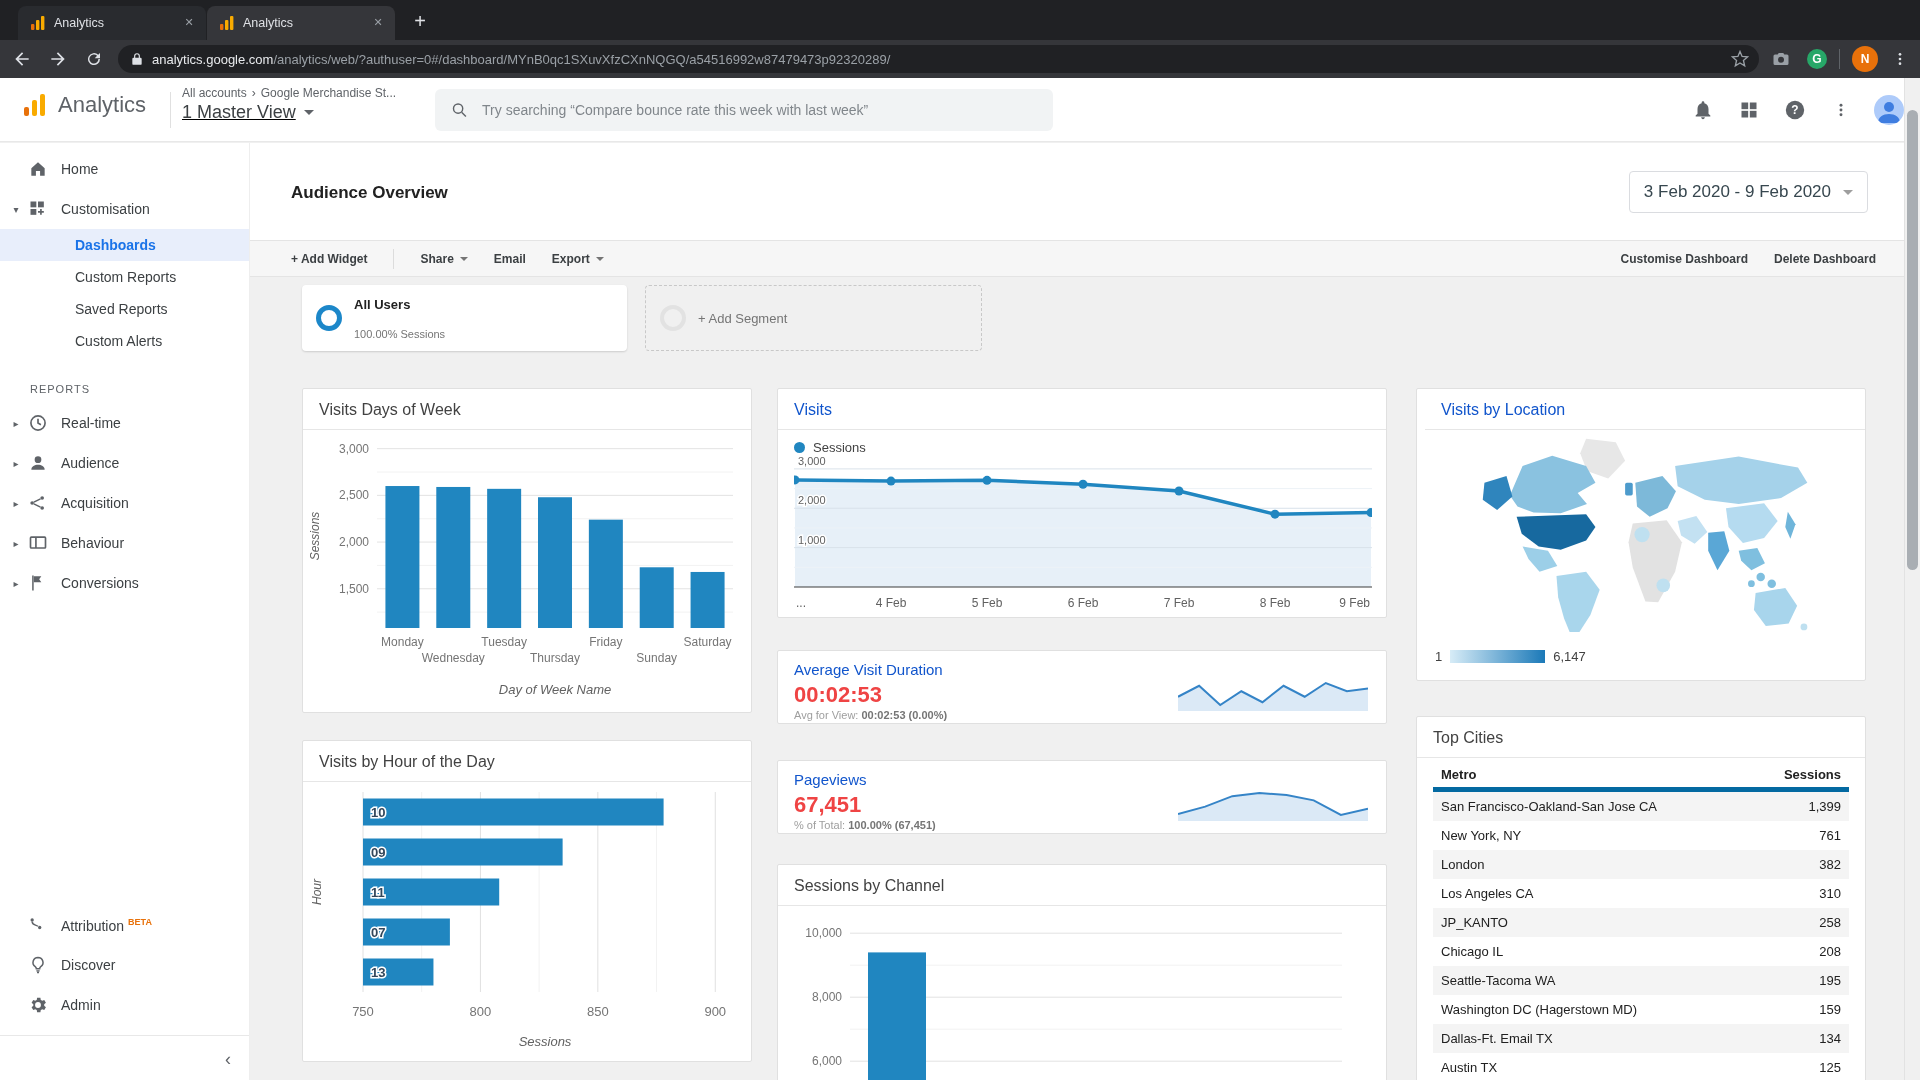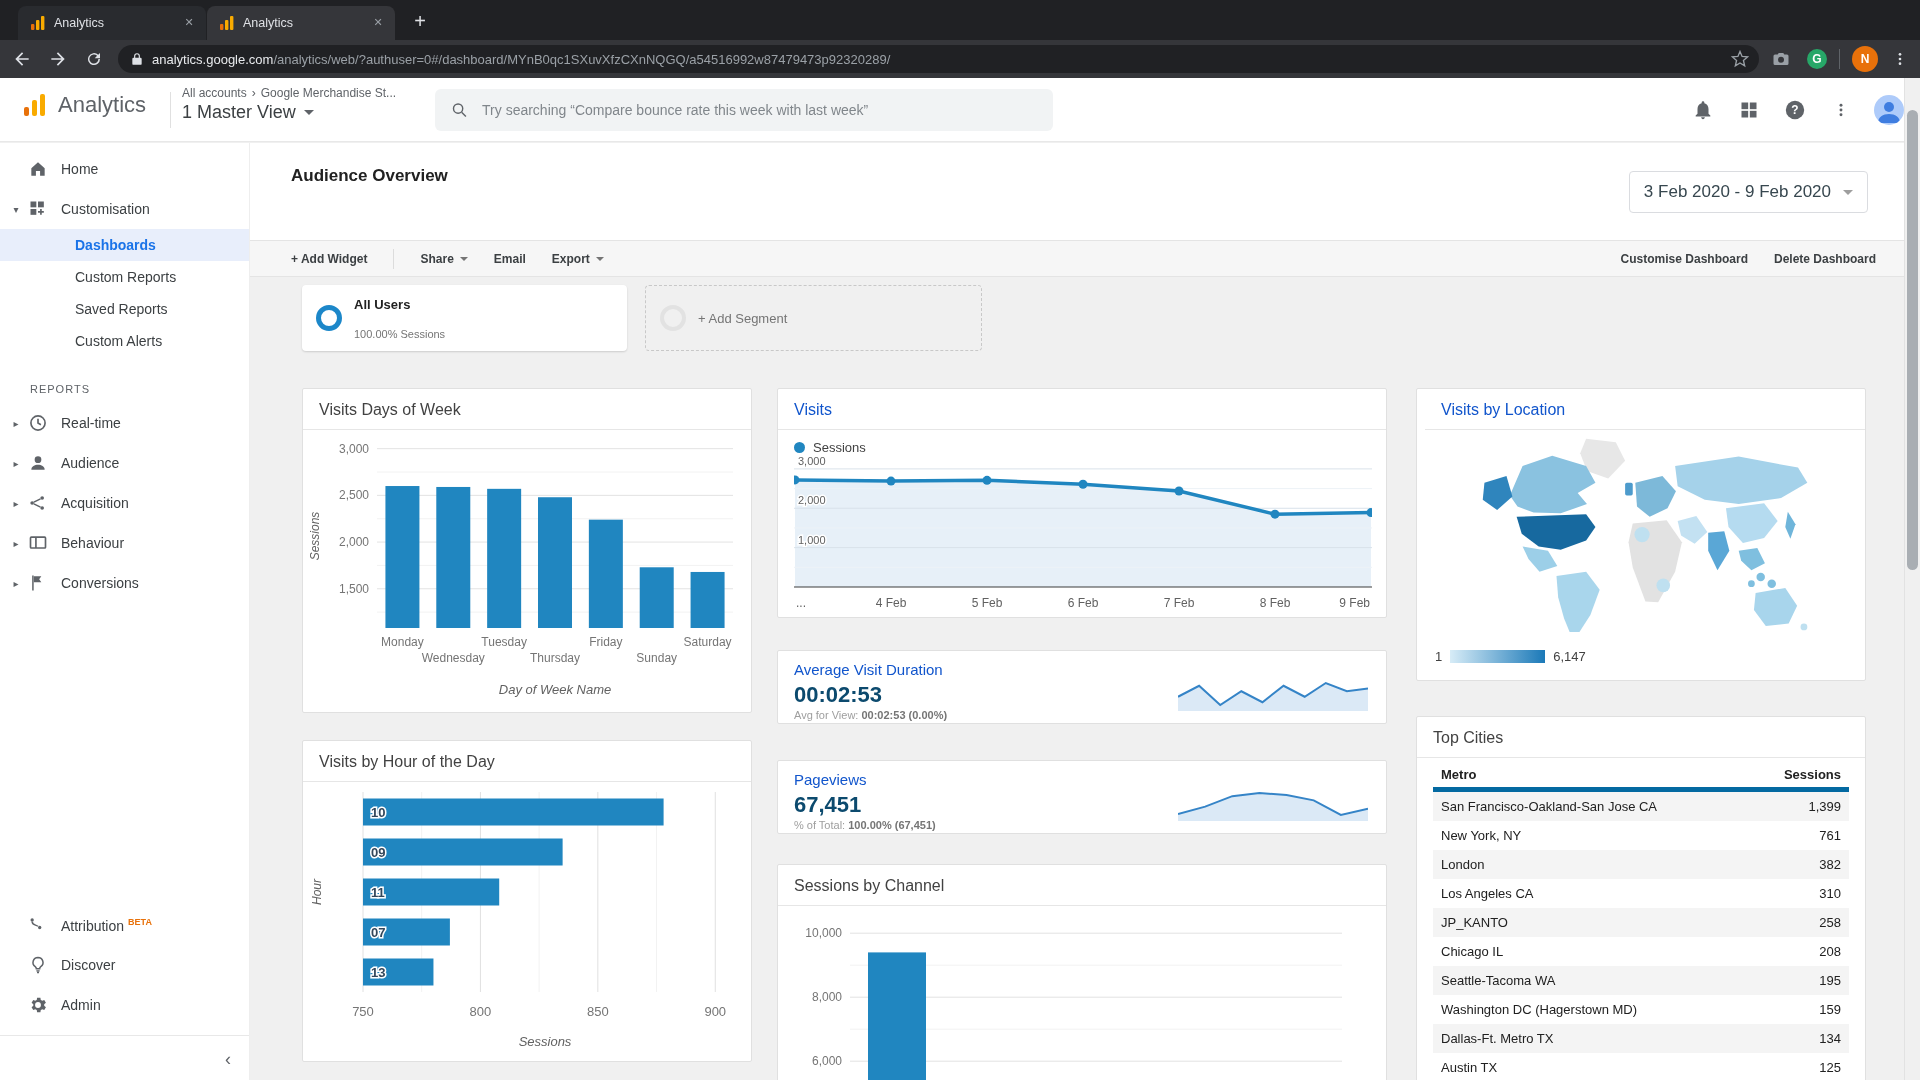--- a/index.html
+++ b/index.html
@@ -34,21 +34,21 @@
     font-size:12px; font-weight:bold; text-align:center; line-height:26px; margin-left:12px; flex:none; }
 
   
   .ga-header { position:absolute; left:0; top:78px; width:1920px; height:64px; background:#fff;
     border-bottom:1px solid #e8e8e8; }
   .logo-wrap { position:absolute; left:22px; top:14px; display:flex; align-items:center; }
   .logo-text { font-size:22px; color:#5f6368; margin-left:10px; }
   .hdr-div { position:absolute; left:170px; top:14px; width:1px; height:36px; background:#e0e0e0; }
   .acct { position:absolute; left:182px; top:8px; }
   .crumbs { font-size:12px; color:#5f6368; display:flex; align-items:center; gap:5px; }
-  .view-row { display:flex; align-items:center; margin-top:2px; }
+  .view-row { display:flex; align-items:center; margin-top:2px;text-decoration:underline; }
   .view-name { font-size:18px; color:#3c4043; }
   .caret-dn { width:0; height:0; border-left:5px solid transparent; border-right:5px solid transparent;
     border-top:5px solid #5f6368; margin-left:8px; }
   .searchbox { position:absolute; left:435px; top:11px; width:618px; height:42px; background:#f1f3f4;
     border-radius:6px; display:flex; align-items:center; padding:0 16px; }
   .searchbox input { border:none; outline:none; background:transparent; font-size:14px; width:100%;
     margin-left:14px; color:#3c4043; font-family:"Liberation Sans", sans-serif; }
   .searchbox input::placeholder { color:#80868b; }
   .hdr-icons { position:absolute; right:16px; top:0; height:64px; display:flex; align-items:center; gap:20px; }
   .hicon { width:26px; height:26px; display:flex; align-items:center; justify-content:center; }
@@ -67,21 +67,21 @@
   .srow.active { background:#e8eefb; }
   .srow.active .slabel { color:#1a73e8; font-weight:bold; }
   .side-section { margin:26px 0 8px 30px; font-size:11px; color:#5f6368; letter-spacing:1px; }
   .beta { color:#e8710a; font-size:9px; font-weight:bold; margin-left:4px; vertical-align:super; }
   .side-foot-div { position:absolute; left:0; right:0; bottom:44px; height:1px; background:#e8e8e8; }
   .collapse-btn { position:absolute; right:18px; bottom:10px; font-size:18px; color:#5f6368; }
 
   
   .content { position:absolute; left:250px; top:143px; right:16px; bottom:0; background:#f0f0f0; }
   .title-row { position:absolute; left:0; top:0; width:100%; height:97px; background:#fff; }
-  .page-title { position:absolute; left:41px; top:23px; font-size:17px; font-weight:bold; color:#212121; }
+  .page-title { position:absolute; left:41px; top:40px; font-size:17px; font-weight:bold; color:#212121; }
   .date-sel { position:absolute; right:36px; top:28px; height:42px; background:#fff;
     border:1px solid #dadce0; border-radius:4px; display:flex; align-items:center; padding:0 14px; }
   .date-text { font-size:17px; color:#37474f; }
   .date-sel .caret-dn { border-top-color:#9e9e9e; margin-left:12px; }
   .toolbar-row { position:absolute; left:0; top:97px; width:100%; height:37px; background:#f6f6f6;
     border-top:1px solid #e4e4e4; border-bottom:1px solid #e4e4e4; display:flex; align-items:center; }
   .tb-btn { font-size:12px; font-weight:bold; color:#3c4043; margin-right:26px; display:flex;
     align-items:center; cursor:pointer; white-space:nowrap; }
   .tb-btn .caret-dn { border-top-color:#757575; border-left-width:4px; border-right-width:4px;
     border-top-width:4px; margin-left:6px; }
@@ -104,21 +104,21 @@
   .gcol { display:flex; flex-direction:column; }
   .gcol1 { width:450px; margin-right:25px; }
   .gcol2 { width:610px; margin-right:29px; }
   .gcol3 { width:450px; }
   .card { background:#fff; border:1px solid #e0e0e0; border-radius:2px; }
   .card-title-row { padding:12px 16px 10px 16px; border-bottom:1px solid #e6e6e6; }
   .card-title { font-size:16px; color:#424242; }
   .card-title.link { color:#1155cc; cursor:pointer; }
   .score-card { padding:10px 16px; position:relative; }
   .score-title { font-size:15px; color:#1155cc; cursor:pointer; }
-  .score-value { font-size:22px; font-weight:bold; color:#0c4a6e; margin-top:4px; }
+  .score-value { font-size:22px; font-weight:bold; color:#ef4444; margin-top:4px; }
   .score-sub { font-size:11px; color:#9e9e9e; margin-top:1px; }
   .score-sub b { color:#757575; }
   .spark { position:absolute; right:18px; bottom:8px; }
   .legend-row { display:flex; align-items:center; padding:10px 16px 2px 16px; }
   .legend-dot { width:11px; height:11px; border-radius:50%; background:#2086c0; }
   .legend-label { font-size:13px; color:#424242; margin-left:8px; }
   .map-legend { position:absolute; left:18px; bottom:16px; display:flex; align-items:center; }
   .map-legend .lmin,.map-legend .lmax { font-size:13px; color:#424242; }
   .grad-bar { width:95px; height:13px; margin:0 8px 0 8px;
     background:linear-gradient(to right,#d7ecf7,#1b79b8); }
@@ -613,21 +613,21 @@
             </div>
             <div class="tc-row odd">
               <span class="tc-metro">Seattle-Tacoma WA</span>
               <span class="tc-sess">195</span>
             </div>
             <div class="tc-row ">
               <span class="tc-metro">Washington DC (Hagerstown MD)</span>
               <span class="tc-sess">159</span>
             </div>
             <div class="tc-row odd">
-              <span class="tc-metro">Dallas-Ft. Metro TX</span>
+              <span class="tc-metro">Dallas-Ft. Email TX</span>
               <span class="tc-sess">134</span>
             </div>
             <div class="tc-row ">
               <span class="tc-metro">Austin TX</span>
               <span class="tc-sess">125</span>
             </div>
           </div>
       </div>
     </div>
   </div>

